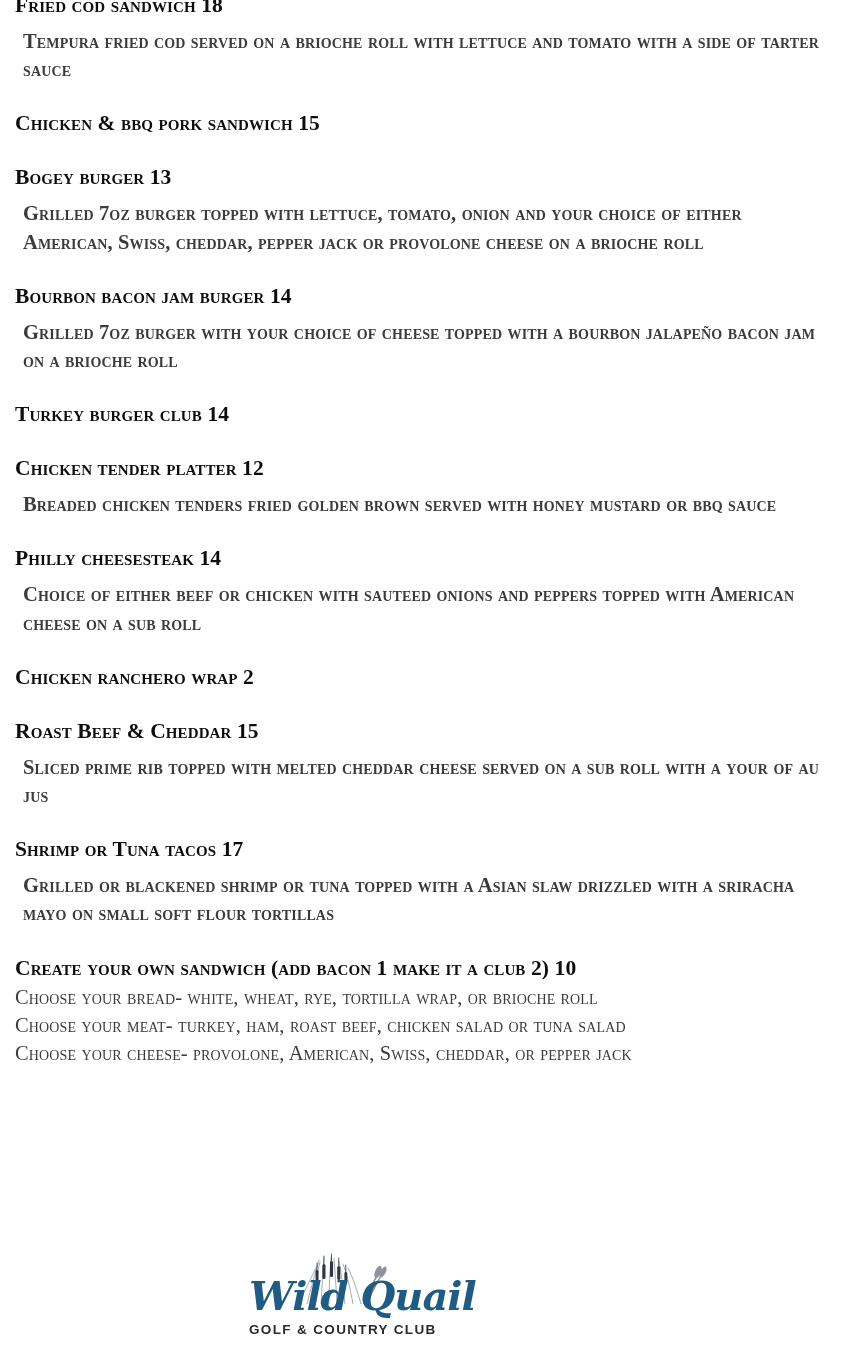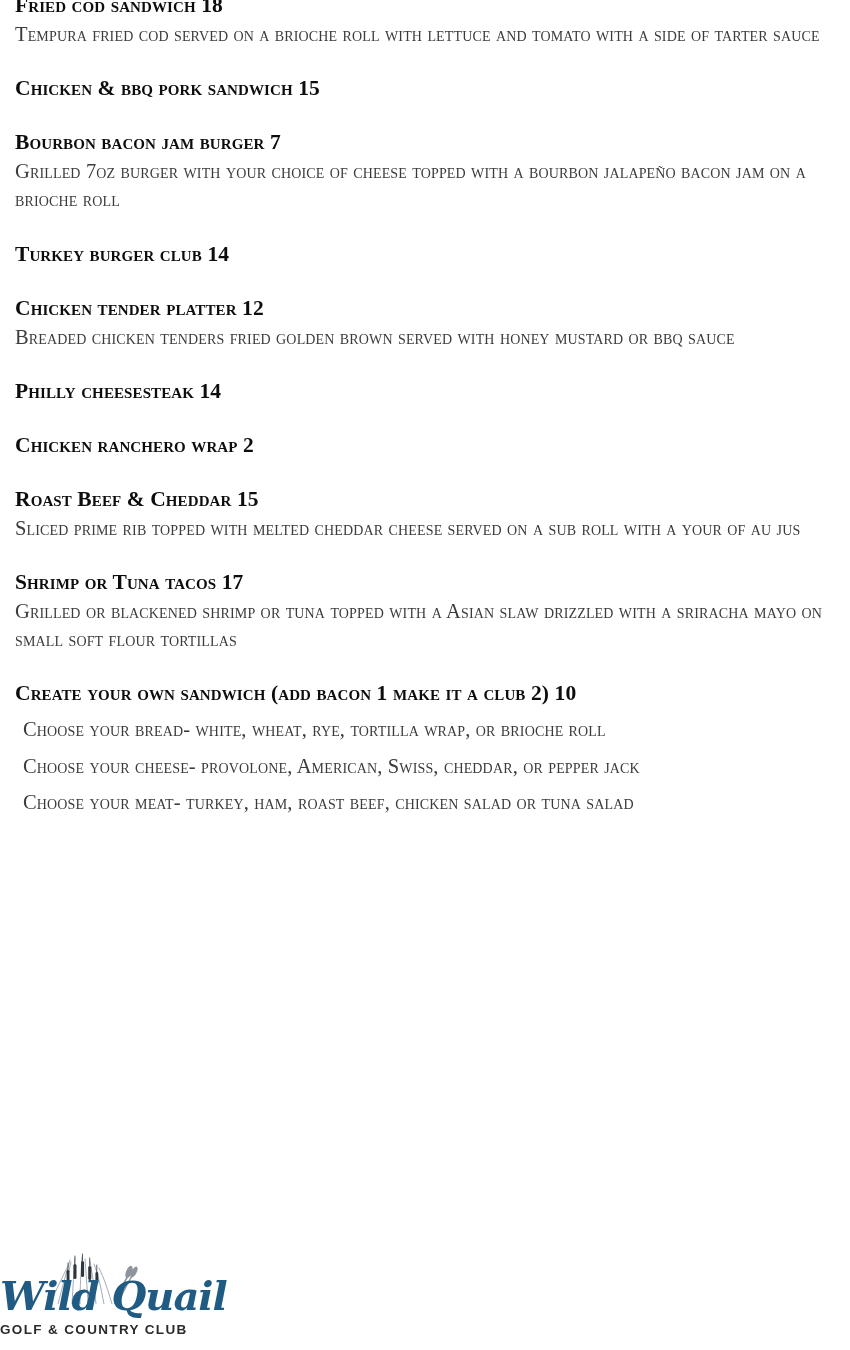--- a/index.html
+++ b/index.html
@@ -35,45 +35,46 @@
     color: #0d0d0d;
     font-size: 21.5px;
     line-height: 28px;
     letter-spacing: 0.1px;
     margin: 0 0 1px 0;
     white-space: nowrap;
   }
 
   .item-desc {
     font-variant: small-caps;
-    font-weight: normal;
+    font-weight: bold;
     color: #3b3b3b;
     font-size: 20.5px;
     line-height: 28.2px;
     letter-spacing: 0.15px;
-    margin: 0;
+    margin: 8px;
     max-width: 822px;
   }
 
   .choice-line {
     font-variant: small-caps;
     color: #3b3b3b;
     font-size: 20.5px;
     line-height: 28.2px;
     letter-spacing: 0.15px;
-    margin: 8px;
+    margin: 0;
     white-space: nowrap;
   }
 
   
   #logo-block {
     position: absolute;
     left: 0;
     top: 1252px;
     width: 674px;
+    text-align: center;
   }
   .logo-inner {
     display: inline-block;
     position: relative;
     width: 176px;
     height: 92px;
   }
   .logo-reeds {
     position: absolute;
     left: 50%;
@@ -116,58 +117,63 @@
 
   <div class="menu-item">
     <p class="item-name">Fried cod sandwich 18</p>
     <p class="item-desc">Tempura fried cod served on a brioche roll with lettuce and tomato with a side of tarter sauce</p>
   </div>
 
   <div class="menu-item">
     <p class="item-name">Chicken &amp; bbq pork sandwich 15</p>
   </div>
 
-
-  <div class="menu-item">
-    <p class="item-name">Bourbon bacon jam burger 7</p>
+  <div class="menu-item">
+    <p class="item-name">Bogey burger 13</p>
+    <p class="item-desc">Grilled 7oz burger topped with lettuce, tomato, onion and your choice of either American, Swiss, cheddar, pepper jack or provolone cheese on a brioche roll</p>
+  </div>
+
+  <div class="menu-item">
+    <p class="item-name">Bourbon bacon jam burger 14</p>
     <p class="item-desc">Grilled 7oz burger with your choice of cheese topped with a bourbon jalapeño bacon jam on a brioche roll</p>
   </div>
 
   <div class="menu-item">
     <p class="item-name">Turkey burger club 14</p>
   </div>
 
   <div class="menu-item">
     <p class="item-name">Chicken tender platter 12</p>
     <p class="item-desc">Breaded chicken tenders fried golden brown served with honey mustard or bbq sauce</p>
   </div>
 
   <div class="menu-item">
     <p class="item-name">Philly cheesesteak 14</p>
+    <p class="item-desc">Choice of either beef or chicken with sauteed onions and peppers topped with American cheese on a sub roll</p>
   </div>
 
   <div class="menu-item">
     <p class="item-name">Chicken ranchero wrap 2</p>
   </div>
 
   <div class="menu-item">
     <p class="item-name">Roast Beef &amp; Cheddar 15</p>
     <p class="item-desc">Sliced prime rib topped with melted cheddar cheese served on a sub roll with a your of au jus</p>
   </div>
 
   <div class="menu-item">
     <p class="item-name">Shrimp or Tuna tacos 17</p>
     <p class="item-desc">Grilled or blackened shrimp or tuna topped with a Asian slaw drizzled with a sriracha mayo on small soft flour tortillas</p>
   </div>
 
   <div class="menu-item tight">
     <p class="item-name">Create your own sandwich (add bacon 1 make it a club 2) 10</p>
     <p class="choice-line">Choose your bread- white, wheat, rye, tortilla wrap, or brioche roll</p>
+    <p class="choice-line">Choose your meat- turkey, ham, roast beef, chicken salad or tuna salad</p>
     <p class="choice-line">Choose your cheese- provolone, American, Swiss, cheddar, or pepper jack</p>
-    <p class="choice-line">Choose your meat- turkey, ham, roast beef, chicken salad or tuna salad</p>
   </div>
 
 </div>
 
 <div id="logo-block">
   <div class="logo-inner">
     <svg class="logo-reeds" viewBox="0 0 120 52">
       <g stroke="#9aa3ad" stroke-width="0.9" fill="none" stroke-linecap="round">
         <path d="M30 52 C34 36 38 22 42 8"></path>
         <path d="M36 52 C38 36 40 22 43 10"></path>

